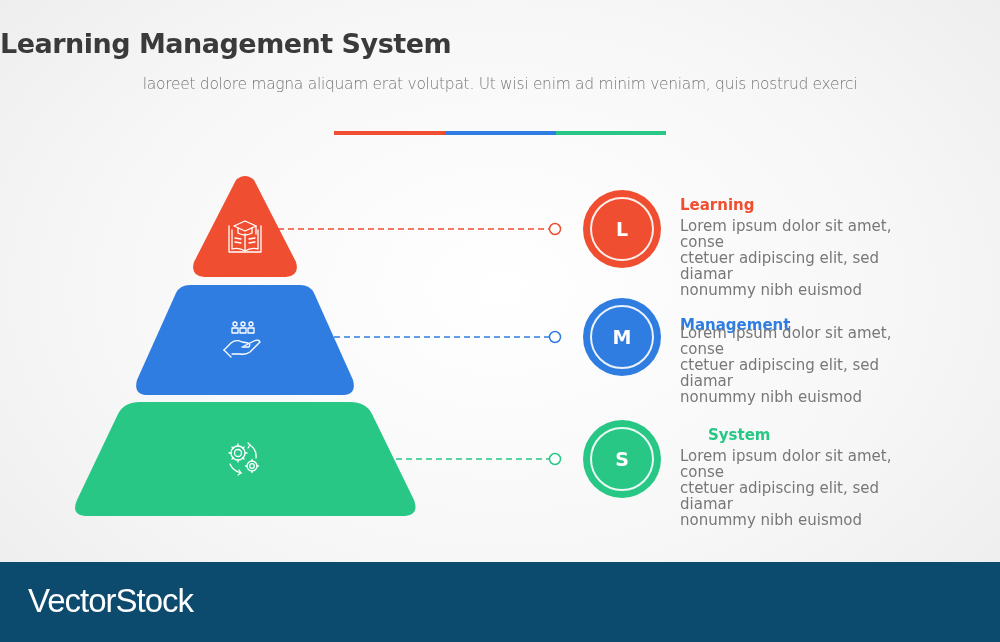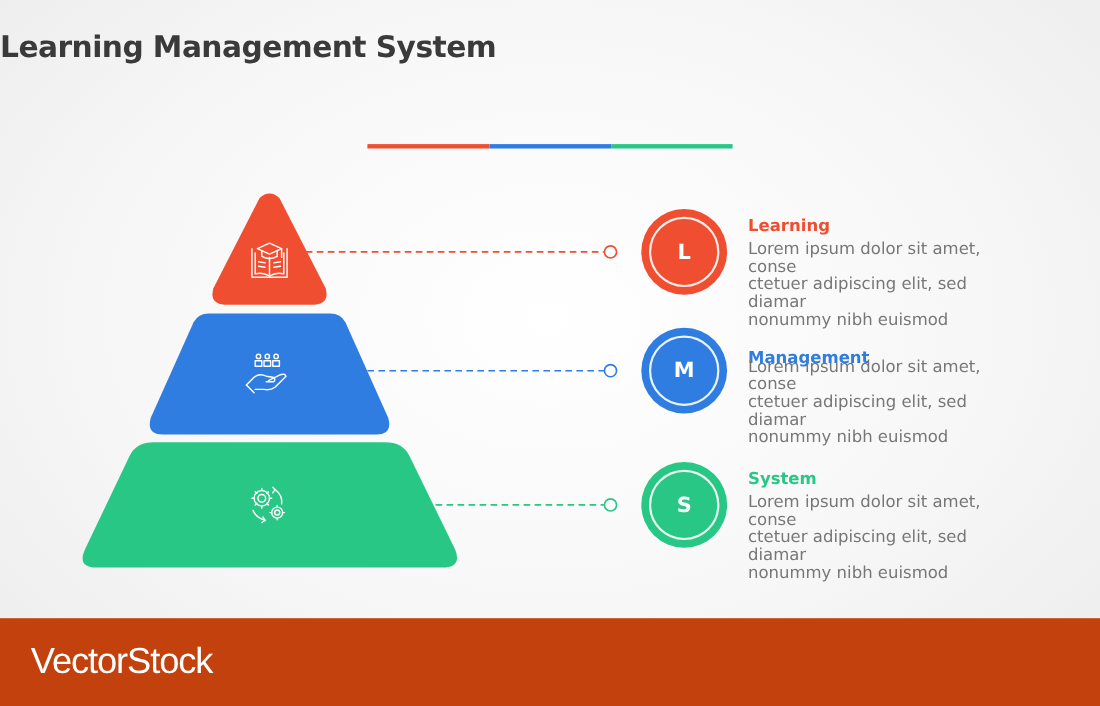--- a/index.html
+++ b/index.html
@@ -34,36 +34,37 @@
     }
     .item-title {
       position: absolute; left: 680px; font-size: 15px; font-weight: bold;
       font-family: "DejaVu Sans", sans-serif;
     }
     .item-desc {
       position: absolute; left: 680px; width: 240px; font-size: 15px; line-height: 16px; color: #777;
       font-family: "DejaVu Sans", sans-serif;
     }
     .footer {
-      position: absolute; left: 0; top: 562px; width: 1000px; height: 80px; background: #c2410c;
+      position: absolute; left: 0; top: 562px; width: 1000px; height: 80px; background: #0c4a6e;
     }
     .footer .brand {
       position: absolute; left: 28px; top: 20px; color: #fff; font-size: 33px;
       font-family: "Liberation Sans", sans-serif; letter-spacing: -1px;
     }
     .footer .url {
       position: absolute; right: 28px; top: 30px; color: #fff; font-size: 22px;
       font-family: "Liberation Sans", sans-serif; letter-spacing: -0.6px;
     }
   </style>
 </head>
 <body>
 
 <div class="title">Learning Management System</div>
 <div class="subtitle">
+  <div>laoreet dolore magna aliquam erat volutpat. Ut wisi enim ad minim veniam, quis nostrud exerci</div>
 </div>
 
 <div class="divider" style="left:334px;width:111px;background:#f04e30;"></div>
 <div class="divider" style="left:445px;width:111px;background:#2f7de1;"></div>
 <div class="divider" style="left:556px;width:110px;background:#28c785;"></div>
 
 <svg class="diagram" width="1000" height="560" viewBox="0 0 1000 560">
 
   <path d="M236,180 Q245,172 254,180 L296,262 Q300,276 286,277 L204,277 Q190,276 194,262 Z" fill="#f04e30"></path>
 
@@ -133,21 +134,21 @@
 <div class="item-title" style="top:316px;color:#2f7de1;">Management</div>
 <div class="item-desc" style="top:325px;">
   <div>Lorem ipsum dolor sit amet, conse</div>
   <div>ctetuer adipiscing elit, sed diamar</div>
   <div>nonummy nibh euismod</div>
 </div>
 
 <div class="circle" style="left:583px;top:420px;background:#28c785;">
   <div class="inner">S</div>
 </div>
-<div class="item-title" style="top:426px;color:#28c785;">System</div>
+<div class="item-title" style="top:426px;color:#28c785;margin-left:28px;">System</div>
 <div class="item-desc" style="top:448px;">
   <div>Lorem ipsum dolor sit amet, conse</div>
   <div>ctetuer adipiscing elit, sed diamar</div>
   <div>nonummy nibh euismod</div>
 </div>
 
 <div class="footer">
   <div class="brand">VectorStock</div>
 </div>
 

